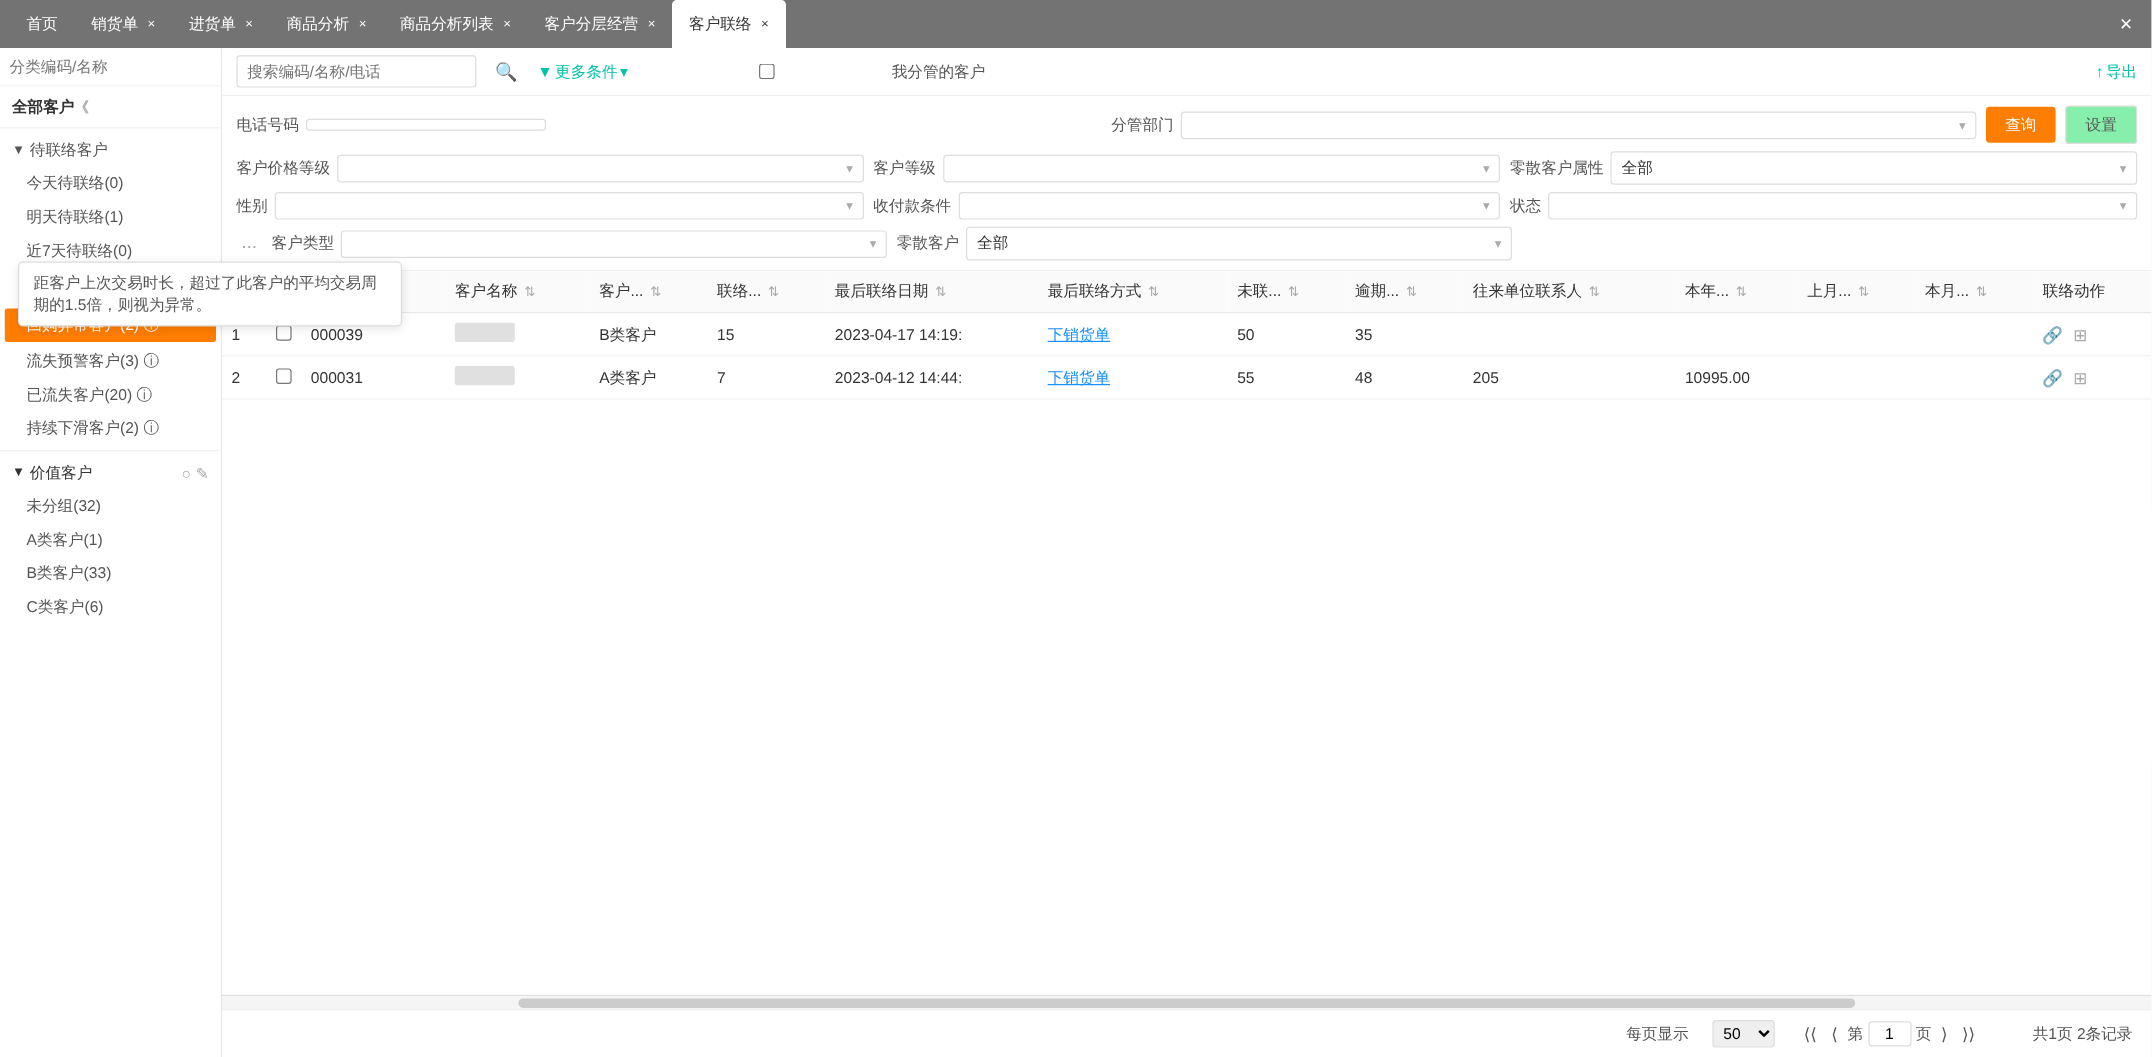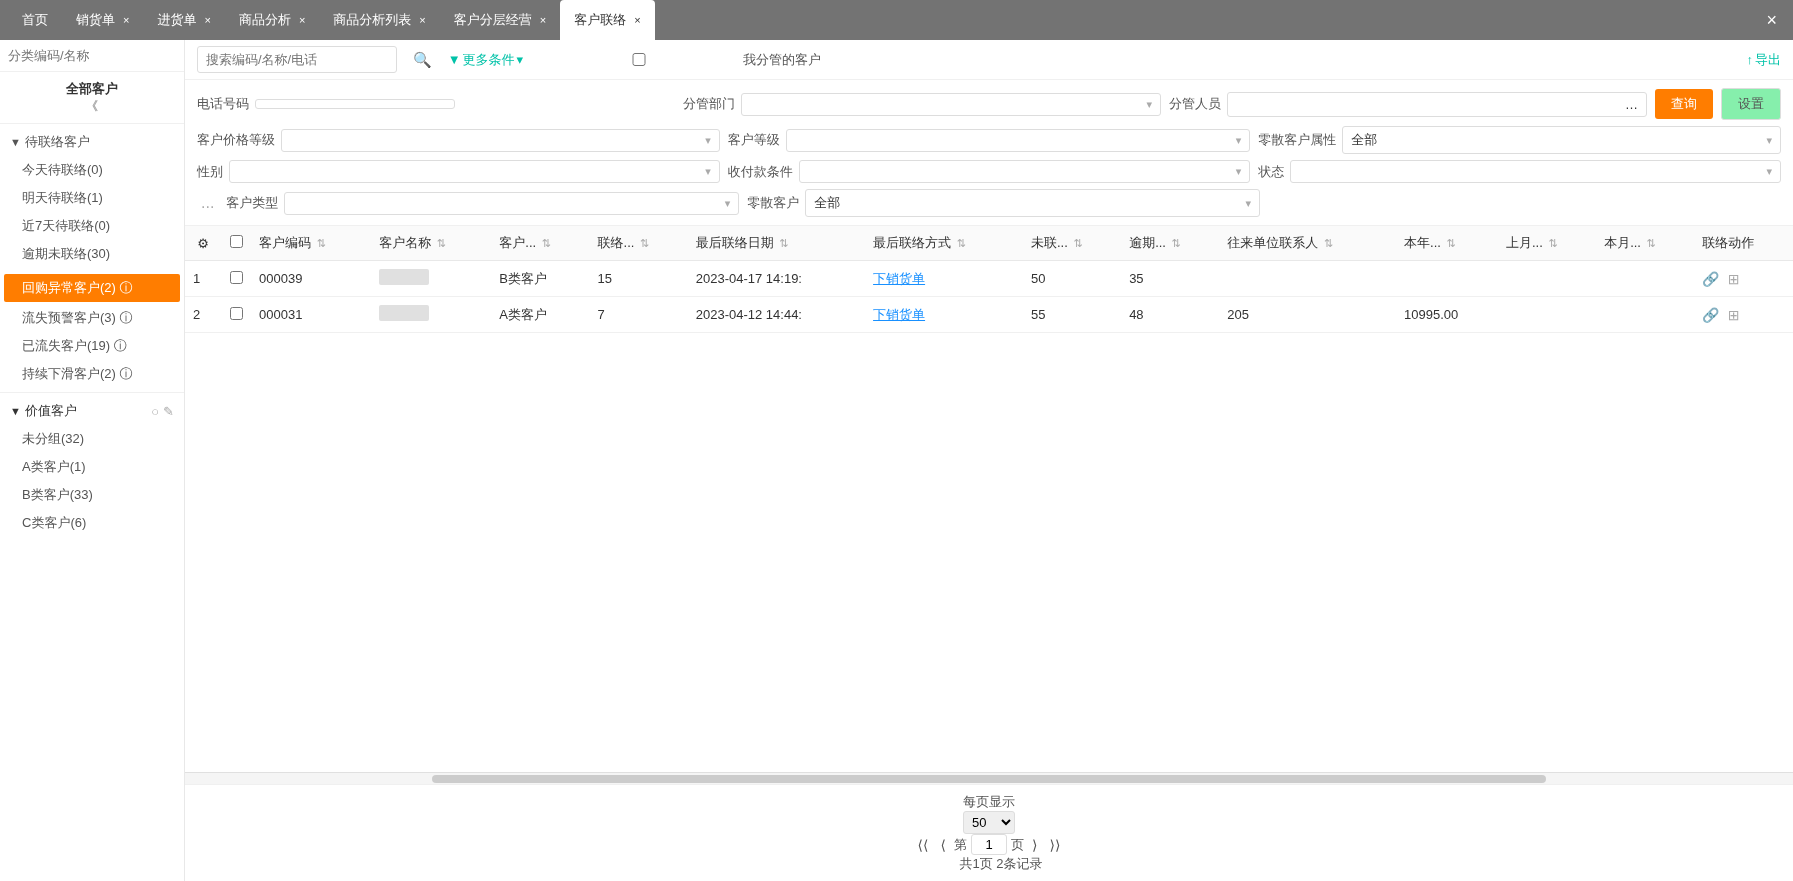--- a/index.html
+++ b/index.html
@@ -47,21 +47,20 @@
     .sidebar-search input {
       flex: 1; border: none; outline: none; font-size: 13px; color: #333;
     }
     .sidebar-search .search-icon { color: #aaa; cursor: pointer; }
 
     .sidebar-header {
       display: flex; align-items: center; padding: 8px 10px;
       font-weight: bold; color: #333; font-size: 13px;
       border-bottom: 1px solid #f0f0f0;
       justify-content: flex-start;
-      flex-direction: column;
     }
     .sidebar-header .fold-icon { color: #aaa; cursor: pointer; font-size: 12px; }
 
     .sidebar-group { padding: 4px 0; }
     .sidebar-group-title {
       display: flex; align-items: center; padding: 5px 10px;
       color: #555; font-size: 13px; cursor: pointer;
     }
     .sidebar-group-title .arrow { margin-right: 4px; font-size: 11px; }
     .sidebar-item {
@@ -174,21 +173,21 @@
     .link-text { color: #1890ff; text-decoration: underline; cursor: pointer; }
     .action-icons { display: flex; gap: 8px; align-items: center; }
     .action-icon { color: #aaa; cursor: pointer; font-size: 14px; }
     .checkbox-col { width: 30px; text-align: center; }
     .gear-col { width: 36px; text-align: center; }
 
     
     .bottom-bar {
       display: flex; align-items: center; justify-content: flex-end;
       padding: 8px 16px; border-top: 1px solid #f0f0f0; background: #fff;
-      flex-shrink: 0; gap: 0; flex-direction: column;
+      flex-shrink: 0; gap: 20px;
     }
     .bottom-bar .per-page-label { color: #555; }
     .bottom-bar select {
       border: 1px solid #ddd; border-radius: 3px; padding: 2px 4px;
       font-size: 13px; outline: none;
     }
     .bottom-bar .page-nav { display: flex; align-items: center; gap: 4px; color: #555; }
     .bottom-bar .page-nav button {
       background: none; border: none; cursor: pointer; color: #555; font-size: 14px;
       padding: 2px 4px;
@@ -260,31 +259,34 @@
         <span>明天待联络(1)</span>
       </div>
       <div class="sidebar-item">
         <span>近7天待联络(0)</span>
       </div>
       <div class="sidebar-item">
         <span>逾期未联络(30)</span>
       </div>
     </div>
 
+    <div class="tooltip-box">
+      <span>距客户上次交易时长，超过了此客户的平均交易周期的1.5倍，则视为异常。</span>
+    </div>
 
     <div class="sidebar-item active-orange">
       <span>回购异常客户(2)</span>
       <span> </span><span>ⓘ</span>
     </div>
     <div class="sidebar-item">
       <span>流失预警客户(3)</span>
       <span>ⓘ</span>
     </div>
     <div class="sidebar-item">
-      <span>已流失客户(19)</span>
+      <span>已流失客户(20)</span>
       <span>ⓘ</span>
     </div>
     <div class="sidebar-item">
       <span>持续下滑客户(2)</span>
       <span>ⓘ</span>
     </div>
 
     <div class="sidebar-divider"></div>
 
     <div class="sidebar-sub-group-title">
@@ -335,27 +337,20 @@
       <div class="filter-row">
         <div class="filter-cell">
           <span class="filter-label">电话号码</span>
           <div class="filter-input" style="max-width:200px;"></div>
         </div>
         <div class="filter-cell">
           <span class="filter-label">分管部门</span>
           <div class="filter-input">
             <span></span>
             <span class="arrow">▾</span>
-          </div>
-        </div>
-        <div class="filter-cell">
-          <span class="filter-label">分管人员</span>
-          <div class="filter-input">
-            <span></span>
-            <span>…</span>
           </div>
         </div>
         <button class="query-btn">查询</button>
         <button class="setting-btn">设置</button>
       </div>
 
       <div class="filter-row">
         <div class="filter-cell">
           <span class="filter-label">客户价格等级</span>
           <div class="filter-input">

